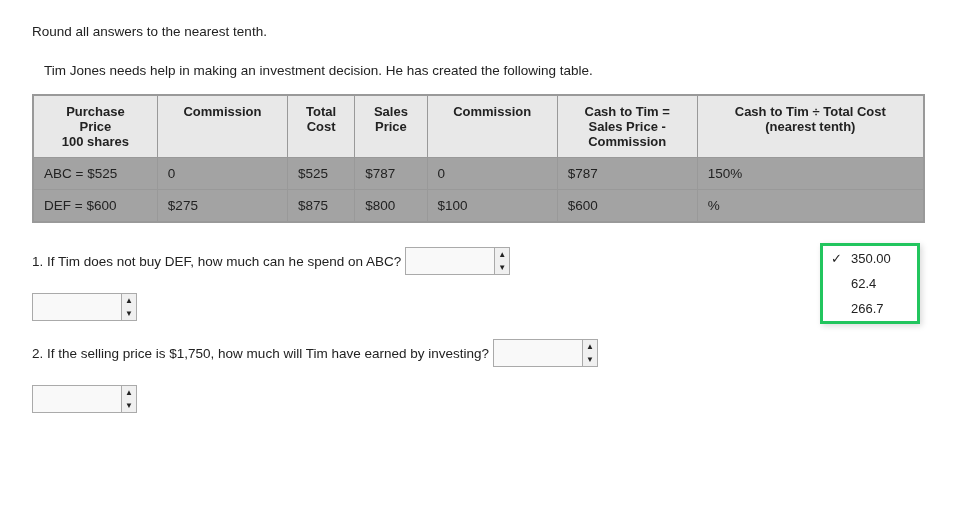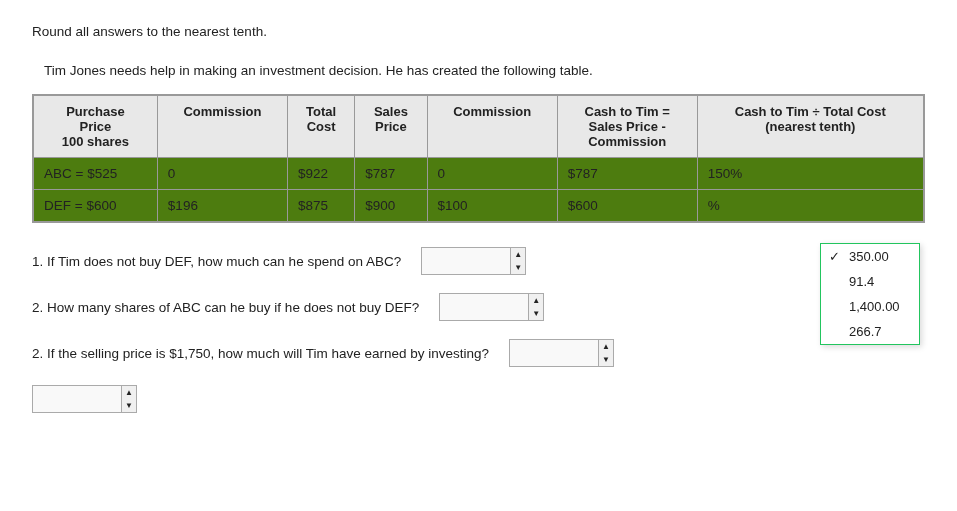--- a/index.html
+++ b/index.html
@@ -36,28 +36,28 @@
       padding: 8px 10px;
       vertical-align: top;
       font-size: 13.5px;
     }
     thead th {
       background: #e8e8e8;
       font-weight: bold;
       font-size: 13px;
     }
     tbody td {
-      background: #4d7c0f;
+      background: #a3a3a3;
     }
     .q-section {
       margin-bottom: 18px;
       font-size: 13.5px;
       display: flex;
       align-items: center;
-      gap: 20px;
+      gap: 4px;
     }
     .q-input {
       border: 1px solid #aaa;
       padding: 3px 6px;
       width: 90px;
       font-size: 13px;
       background: #f9f9f9;
     }
     .spinner {
       display: inline-flex;
@@ -75,21 +75,21 @@
     .input-group {
       display: inline-flex;
       align-items: stretch;
     }
     
     .dropdown-overlay {
       position: absolute;
       top: 148px;
       right: 4px;
       background: #fff;
-      border: 1px solid #22c55e;
+      border: 3px solid #22c55e;
       z-index: 10;
       min-width: 100px;
       box-shadow: 2px 2px 6px rgba(0,0,0,0.15);
     }
     .dropdown-item {
       padding: 5px 14px 5px 28px;
       font-size: 13px;
       cursor: pointer;
       position: relative;
     }
@@ -120,61 +120,59 @@
         <th>Sales<br>Price</th>
         <th>Commission</th>
         <th>Cash to Tim =<br>Sales Price -<br>Commission</th>
         <th>Cash to Tim ÷ Total Cost<br>(nearest tenth)</th>
       </tr>
     </thead>
     <tbody>
       <tr>
         <td>ABC = $525</td>
         <td>0</td>
-        <td>$922</td>
+        <td>$525</td>
         <td>$787</td>
         <td>0</td>
         <td>$787</td>
         <td>150%</td>
       </tr>
       <tr>
         <td>DEF = $600</td>
-        <td>$196</td>
+        <td>$275</td>
         <td>$875</td>
-        <td>$900</td>
+        <td>$800</td>
         <td>$100</td>
         <td>$600</td>
         <td class="last-col-cell">
           <span>%</span>
         </td>
       </tr>
     </tbody>
   </table>
 
   <div class="dropdown-overlay">
     <div class="dropdown-item selected">350.00</div>
-    <div class="dropdown-item">91.4</div>
-    <div class="dropdown-item">1,400.00</div>
+    <div class="dropdown-item">62.4</div>
     <div class="dropdown-item">266.7</div>
   </div>
 </div>
 
 <div class="q-section">
   <span>1. If Tim does not buy DEF, how much can he spend on ABC?</span>
   <div class="input-group">
     <input class="q-input" type="text" value="" style="">
     <div class="spinner">
       <span>▲</span>
       <span>▼</span>
     </div>
   </div>
 </div>
 
 <div class="q-section">
-  <span>2. How many shares of ABC can he buy if he does not buy DEF?</span>
   <div class="input-group">
     <input class="q-input" type="text" value="" style="">
     <div class="spinner">
       <span>▲</span>
       <span>▼</span>
     </div>
   </div>
 </div>
 
 <div class="q-section">

